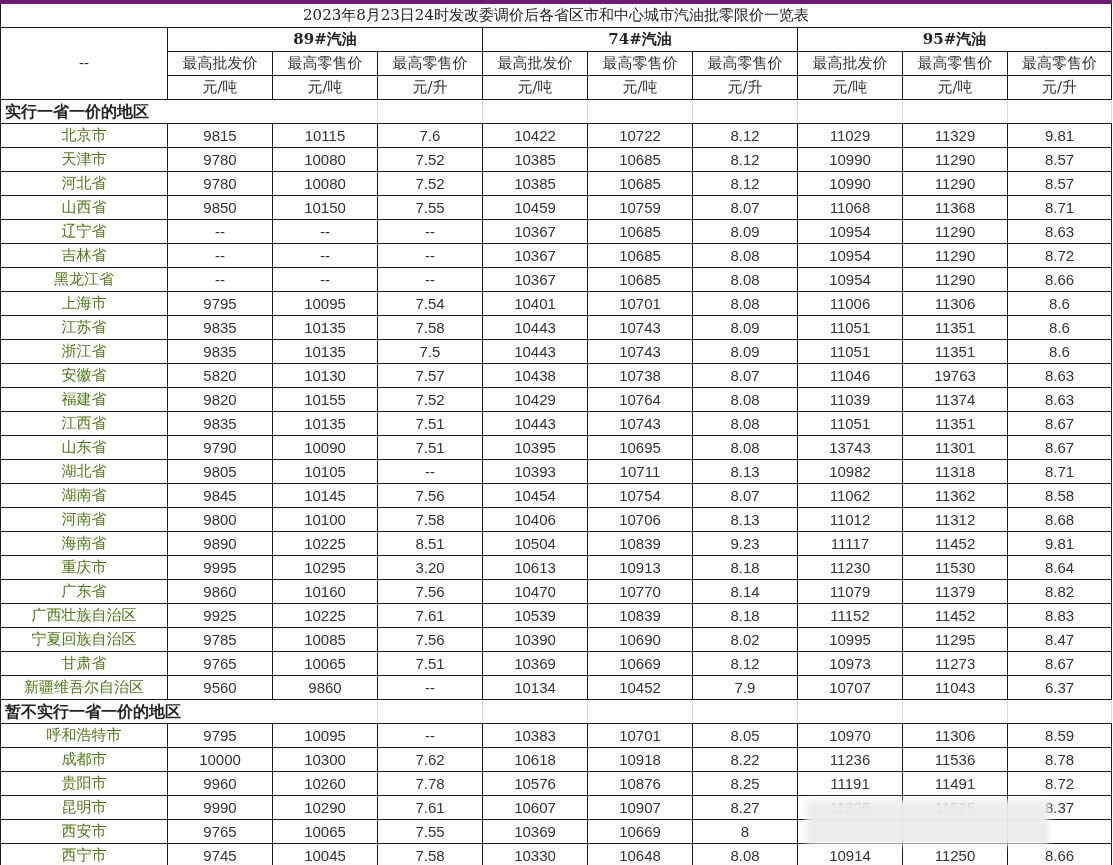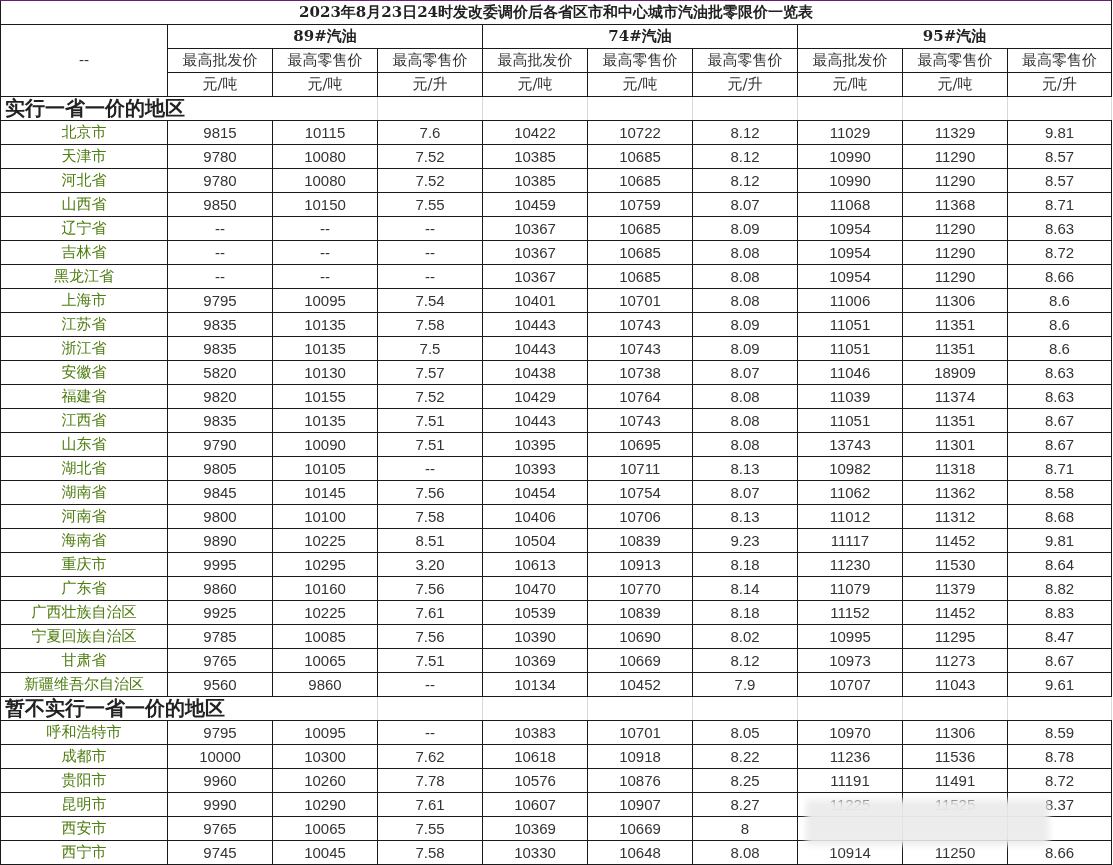--- a/index.html
+++ b/index.html
@@ -3,23 +3,23 @@
 <meta charset="utf-8">
 <style>
   html, body { margin: 0; padding: 0; background: #ffffff; }
   body { width: 1113px; height: 865px; overflow: hidden; position: relative;
          font-family: "DejaVu Serif", "Liberation Serif", serif; color: #222; }
   .sheet { position: absolute; left: 0; top: 0; width: 1113px; }
   table { border-collapse: collapse; table-layout: fixed; width: 1111px; }
   td { border: 1px solid #1a1a1a; height: 23px; padding: 0; text-align: center;
        font-size: 15px; line-height: 23px; white-space: nowrap; overflow: hidden; }
   td.num { font-family: "Liberation Sans", "DejaVu Sans", sans-serif; font-size: 15px; color: #333; }
-  td.title { font-weight: bold; font-size: 15px; border-top: 1px solid #701a75; }
+  td.title { font-weight: normal; font-size: 15px; border-top: 4px solid #701a75; }
   td.grp { font-weight: bold; }
-  td.section { text-align: left; font-weight: bold; font-size: 20px; padding-left: 4px; border-right: none; }
+  td.section { text-align: left; font-weight: bold; font-size: 16px; padding-left: 4px; border-right: none; }
   td.section-empty { border-left: 1px solid #d8d8d8; border-right: 1px solid #d8d8d8; }
   td.name { font-size: 15px; color: #4d7c0f; }
   td.hdr { font-size: 15px; color: #333; }
   .blur { position: absolute; left: 806px; top: 800px; width: 243px; height: 45px;
           background: rgba(235,235,235,0.96); filter: blur(3px); }
 </style>
 </head>
 <body>
 
 <div class="sheet">
@@ -200,21 +200,21 @@
         </tr>
         <tr>
           <td class="name">安徽省</td>
           <td class="num">5820</td>
           <td class="num">10130</td>
           <td class="num">7.57</td>
           <td class="num">10438</td>
           <td class="num">10738</td>
           <td class="num">8.07</td>
           <td class="num">11046</td>
-          <td class="num">18909</td>
+          <td class="num">19763</td>
           <td class="num">8.63</td>
         </tr>
         <tr>
           <td class="name">福建省</td>
           <td class="num">9820</td>
           <td class="num">10155</td>
           <td class="num">7.52</td>
           <td class="num">10429</td>
           <td class="num">10764</td>
           <td class="num">8.08</td>
@@ -357,21 +357,21 @@
         <tr>
           <td class="name">新疆维吾尔自治区</td>
           <td class="num">9560</td>
           <td class="num">9860</td>
           <td class="num">--</td>
           <td class="num">10134</td>
           <td class="num">10452</td>
           <td class="num">7.9</td>
           <td class="num">10707</td>
           <td class="num">11043</td>
-          <td class="num">9.61</td>
+          <td class="num">6.37</td>
         </tr>
         <tr>
           <td class="section" colspan="3">暂不实行一省一价的地区</td>
           <td class="section-empty"></td>
           <td class="section-empty"></td>
           <td class="section-empty"></td>
           <td class="section-empty"></td>
           <td class="section-empty"></td>
           <td class="section-empty"></td>
           <td class="section-empty"></td>

